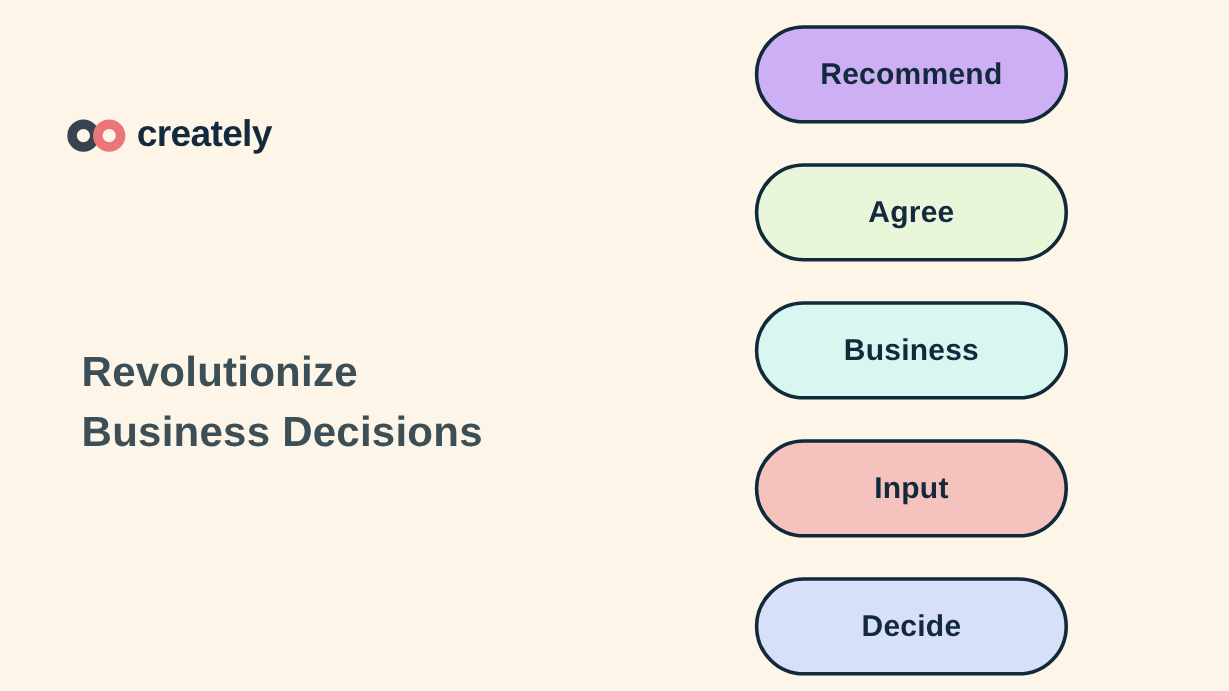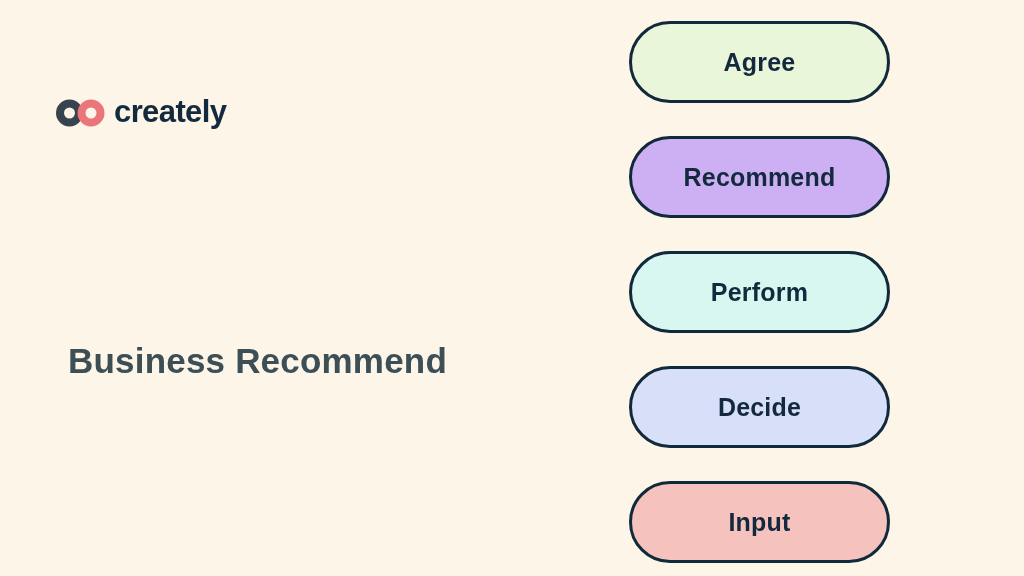--- a/index.html
+++ b/index.html
@@ -66,35 +66,35 @@
     <svg width="49" height="28" viewBox="0 0 49 28">
       <circle cx="13.5" cy="14" r="9.5" fill="none" stroke-width="8" style="stroke: rgb(55, 67, 78);"></circle>
       <circle cx="35" cy="14" r="9.5" fill="none" stroke-width="8" style="stroke: rgb(234, 118, 122);"></circle>
     </svg>
     <span class="wordmark" style="color: rgb(19, 41, 61);">creately</span>
   </div>
 
   <h1 class="heading" style="color: rgb(60, 79, 87);">
     <br>
     <br>
-    <br>
-    <span>Business Recommend</span>
+    <span>Revolutionize</span><br>
+    <span>Business Decisions</span>
   </h1>
 
   <div class="pill-list">
+    <div class="pill" style="background-color: rgb(205, 176, 243); border-color: rgb(16, 41, 59); color: rgb(19, 41, 61);">
+      <span>Recommend</span>
+    </div>
     <div class="pill" style="background-color: rgb(234, 246, 217); border-color: rgb(16, 41, 59); color: rgb(19, 41, 61);">
       <span>Agree</span>
     </div>
-    <div class="pill" style="background-color: rgb(205, 176, 243); border-color: rgb(16, 41, 59); color: rgb(19, 41, 61);">
-      <span>Recommend</span>
+    <div class="pill" style="background-color: rgb(217, 247, 241); border-color: rgb(16, 41, 59); color: rgb(19, 41, 61);">
+      <span>Business</span>
     </div>
-    <div class="pill" style="background-color: rgb(217, 247, 241); border-color: rgb(16, 41, 59); color: rgb(19, 41, 61);">
-      <span>Perform</span>
+    <div class="pill" style="background-color: rgb(245, 194, 189); border-color: rgb(16, 41, 59); color: rgb(19, 41, 61);">
+      <span>Input</span>
     </div>
     <div class="pill" style="background-color: rgb(216, 223, 249); border-color: rgb(16, 41, 59); color: rgb(19, 41, 61);">
       <span>Decide</span>
-    </div>
-    <div class="pill" style="background-color: rgb(245, 194, 189); border-color: rgb(16, 41, 59); color: rgb(19, 41, 61);">
-      <span>Input</span>
     </div>
   </div>
 
 </div>
 
 </body></html>

